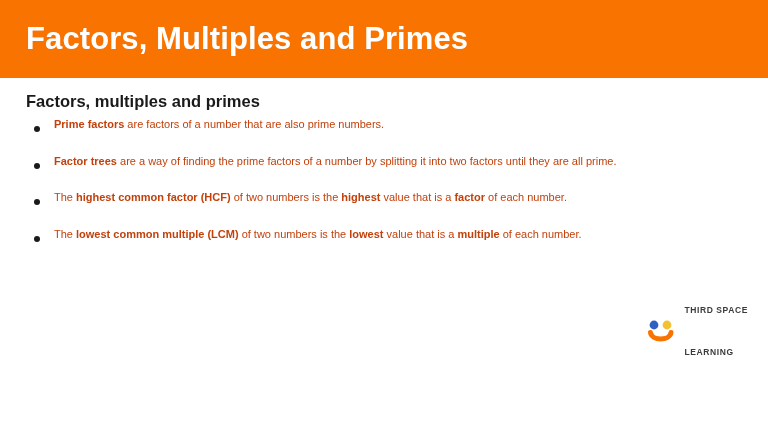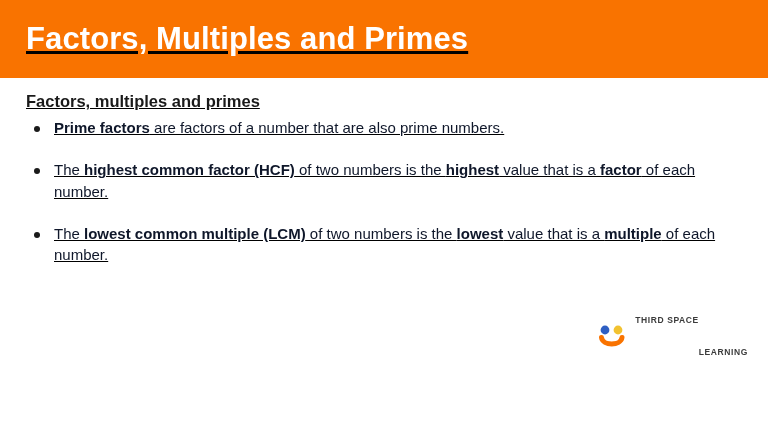--- a/index.html
+++ b/index.html
@@ -12,21 +12,20 @@
     background: #ffffff;
     font-family: "Liberation Sans", sans-serif;
     overflow: hidden;
   }
   .slide {
     position: relative;
     width: 768px;
     height: 372px;
     box-sizing: border-box;
     background: #ffffff;
-    text-decoration: underline;
   }
   .header-bar {
     width: 100%;
     height: 78px;
     background: #f97300;
     display: flex;
     align-items: center;
     box-sizing: border-box;
     padding: 0 26px;
   }
@@ -47,23 +46,23 @@
     color: #1a1a1a;
     margin: 0 0 6px 0;
   }
   ul.bullets {
     list-style: none;
     margin: 0;
     padding: 0;
   }
   ul.bullets li {
     position: relative;
-    font-size: 15px;
+    font-size: 11px;
     line-height: 1.42;
-    color: #0f172a;
+    color: #c2410c;
     padding-left: 28px;
     margin-bottom: 21px;
   }
   ul.bullets li:last-child {
     margin-bottom: 0;
   }
   ul.bullets li .dot {
     position: absolute;
     left: 8px;
     top: 9px;
@@ -83,21 +82,21 @@
     align-items: center;
     gap: 8px;
   }
   .logo-mark {
     width: 30px;
     height: 26px;
     position: relative;
   }
   .logo-text {
     display: flex;
-    flex-direction: row;
+    flex-direction: column;
     justify-content: center;
     line-height: 1.15;
   }
   .logo-line1 {
     font-size: 8.5px;
     font-weight: bold;
     letter-spacing: 0.6px;
     color: #3b3b3b;
   }
   .logo-line2 {
@@ -114,20 +113,21 @@
 <div class="slide">
 
   <div class="header-bar">
     <div class="header-title">Factors, Multiples and Primes</div>
   </div>
 
   <div class="content">
     <div class="section-title">Factors, multiples and primes</div>
     <ul class="bullets" id="bullet-list">
         <li><span class="dot"></span><span><b>Prime factors</b><span> are factors of a number that are also prime numbers.</span></span></li>
+        <li><span class="dot"></span><span><b>Factor trees</b><span> are a way of finding the prime factors of a number by splitting it into two factors until they are all prime.</span></span></li>
         <li><span class="dot"></span><span><span>The </span><b>highest common factor (HCF)</b><span> of two numbers is the </span><b>highest</b><span> value that is a </span><b>factor</b><span> of each number.</span></span></li>
         <li><span class="dot"></span><span><span>The </span><b>lowest common multiple (LCM)</b><span> of two numbers is the </span><b>lowest</b><span> value that is a </span><b>multiple</b><span> of each number.</span></span></li>
       </ul>
   </div>
 
   <div class="logo">
     <div class="logo-mark">
       <svg width="30" height="26" viewBox="0 0 30 26" xmlns="http://www.w3.org/2000/svg">
         <circle cx="8" cy="6" r="4.4" fill="#2e5fc3"></circle>
         <circle cx="21" cy="6" r="4.4" fill="#f2c230"></circle>

